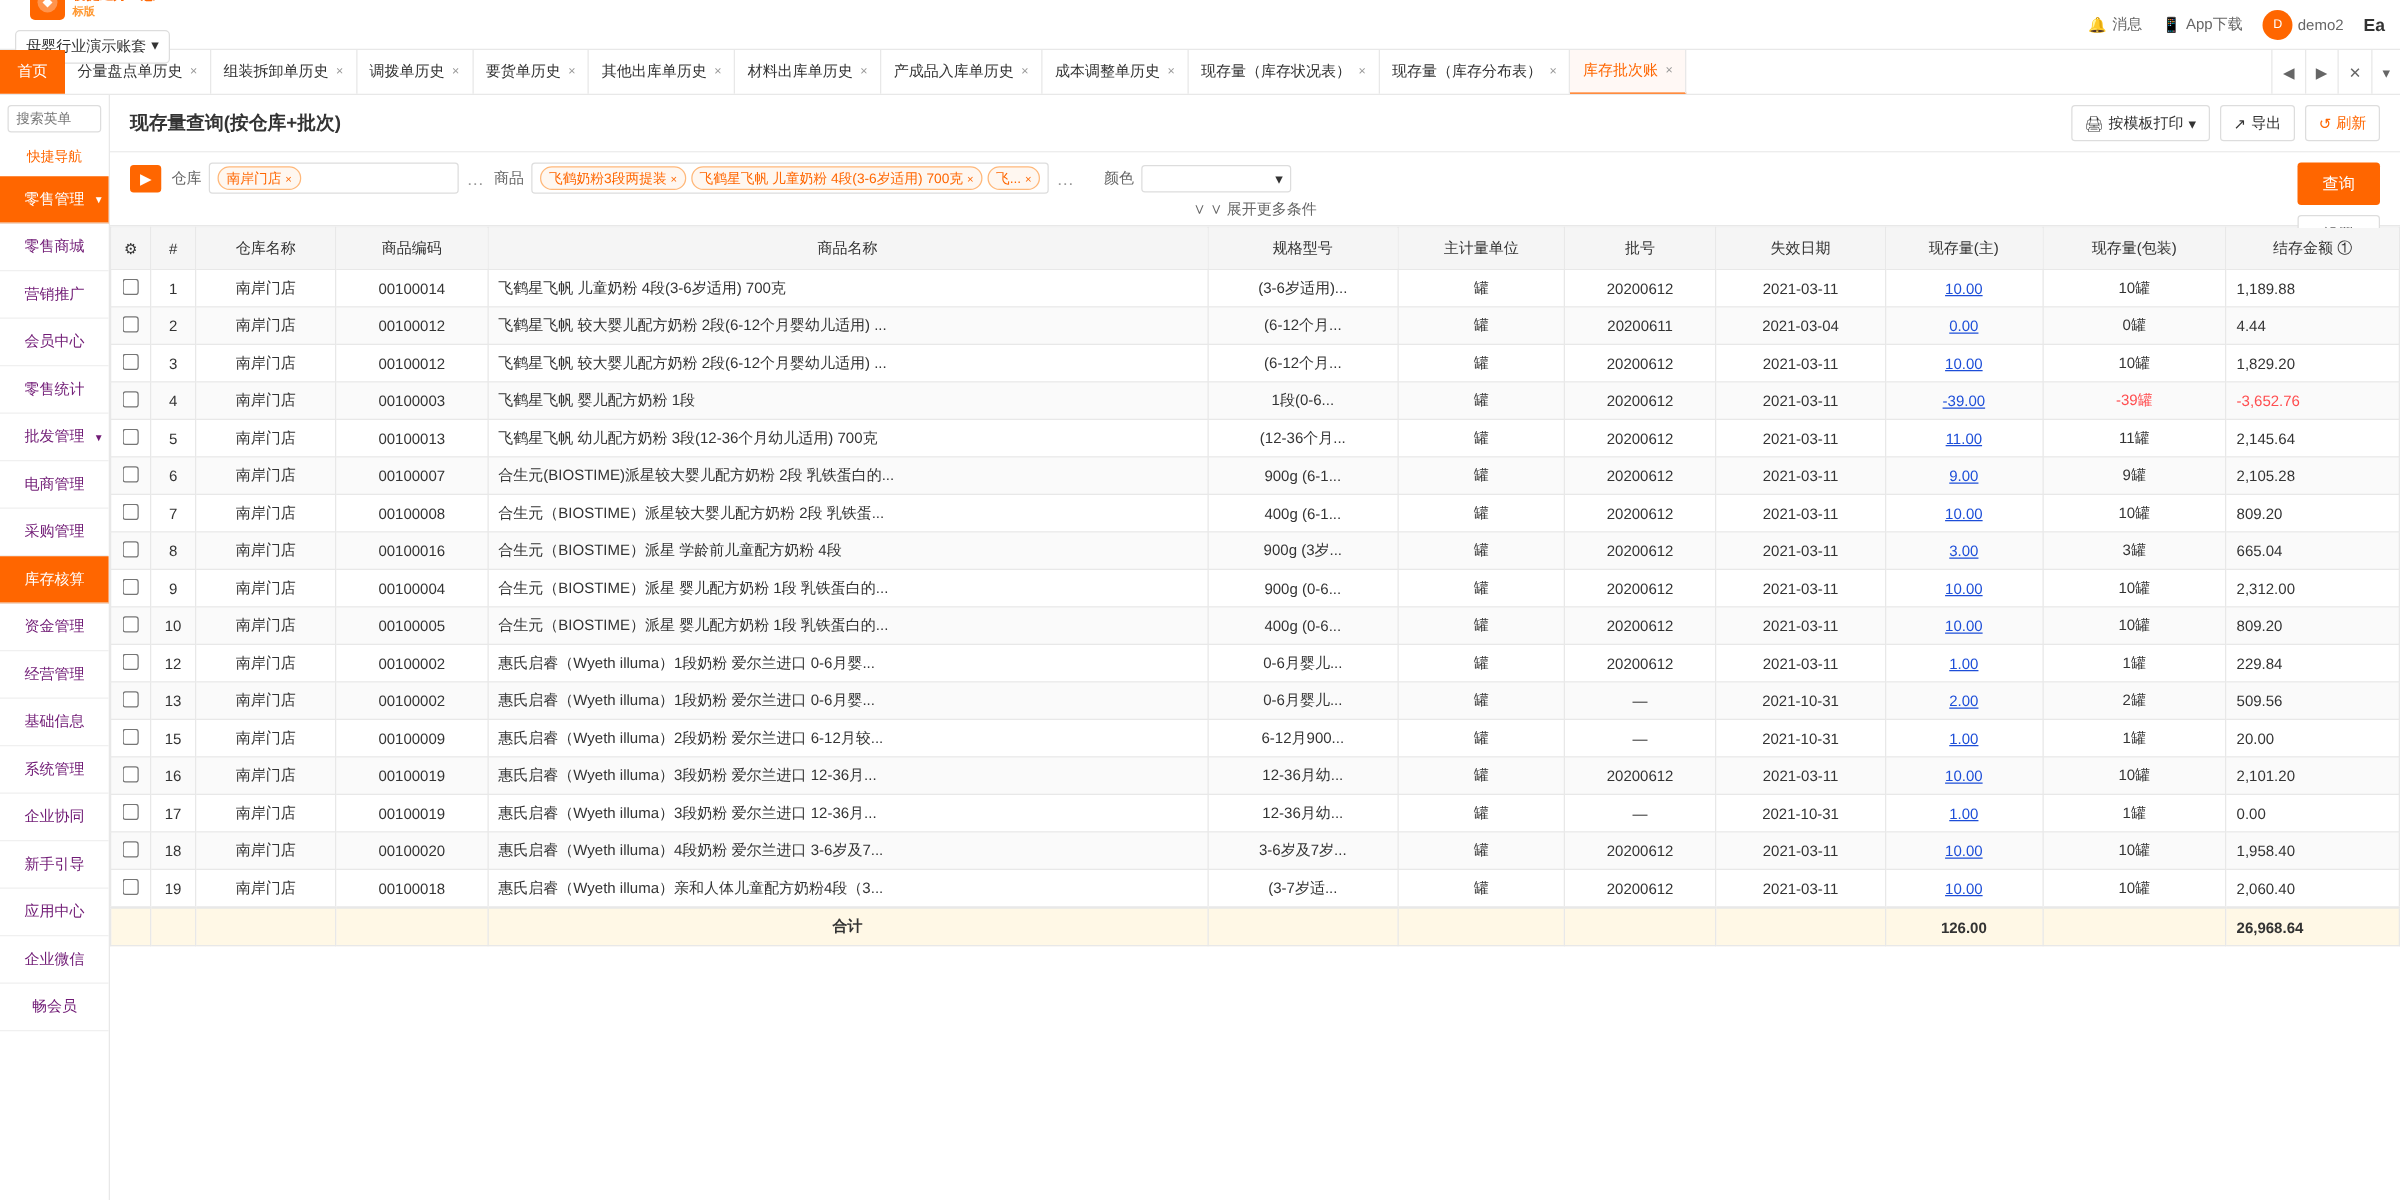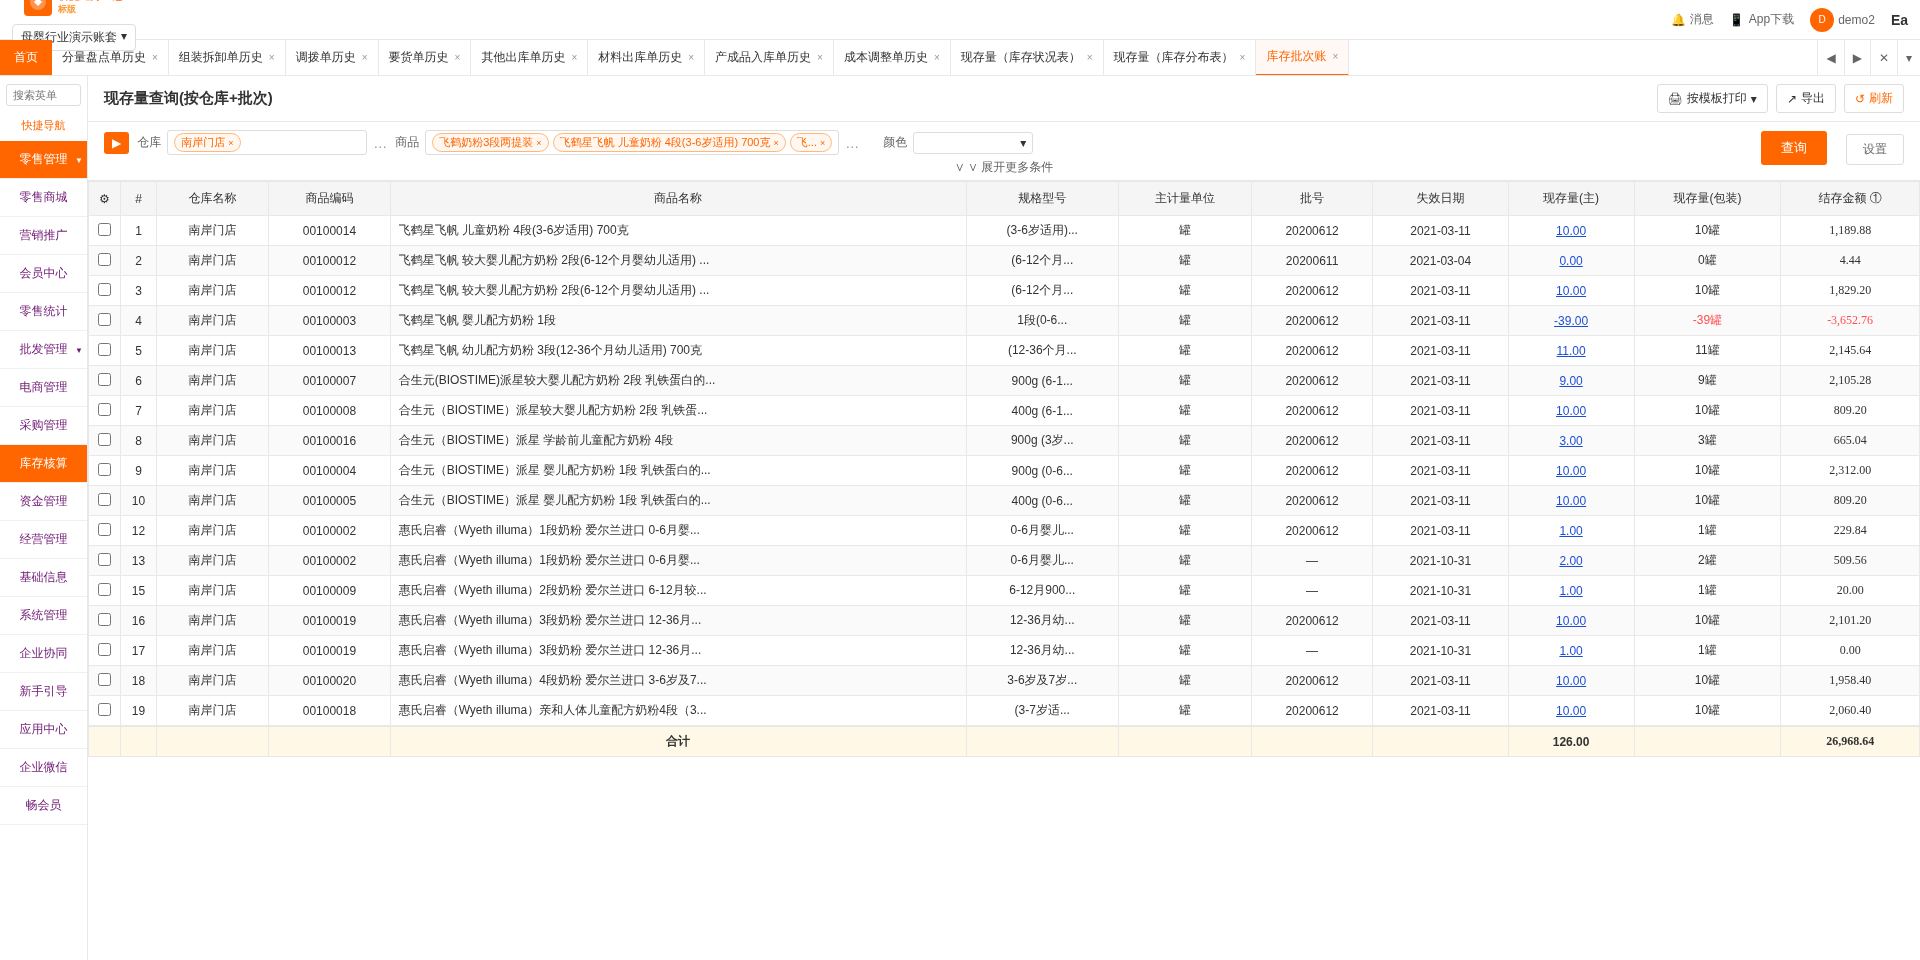--- a/index.html
+++ b/index.html
@@ -73,21 +73,21 @@
     table { width: 100%; border-collapse: collapse; font-size: 12px; }
     thead tr { background: #f5f5f5; }
     thead th {
       padding: 8px 8px; border: 1px solid #e8e8e8; text-align: center;
       font-weight: normal; color: #333; white-space: nowrap; position: sticky; top: 0; background: #f5f5f5; z-index: 1;
     }
     tbody tr { background: #fff; }
     tbody tr:nth-child(even) { background: #fafafa; }
     tbody td { padding: 6px 8px; border: 1px solid #e8e8e8; text-align: center; white-space: nowrap; }
     tbody td.text-left { text-align: left; }
-    tbody td.text-right { text-align: center; font-family: Liberation Serif, serif; }
+    tbody td.text-right { text-align: left; }
     .link-blue { color: #1d4ed8; text-decoration: underline; cursor: pointer; }
     .text-red { color: #ff4d4f; }
     .total-row { background: #fff8e6 !important; font-weight: bold; }
     .total-row td { border-top: 2px solid #e8e8e8; }
 
     
     .btn-query {
       background: #ff6600; color: white; border: none; padding: 8px 20px;
       border-radius: 3px; cursor: pointer; font-size: 13px; white-space: nowrap;
     }
@@ -95,21 +95,21 @@
       background: white; color: #666; border: 1px solid #ddd; padding: 6px 16px;
       border-radius: 3px; cursor: pointer; font-size: 12px; white-space: nowrap; margin-top: 4px;
     }
 
     
     .filter-section {
       background: #fff; padding: 8px 16px 4px; border-bottom: 1px solid #e8e8e8;
       position: relative;
     }
     .filter-row { display: flex; align-items: center; gap: 8px; flex-wrap: wrap; padding-right: 100px; }
-    .filter-actions { position: absolute; right: 16px; top: 8px; display: flex; flex-direction: row; gap: 19px; align-items: flex-end; }
+    .filter-actions { position: absolute; right: 16px; top: 8px; display: flex; flex-direction: column; gap: 4px; }
 
     
     .tag-input-area {
       display: flex; align-items: center; flex-wrap: wrap; gap: 4px;
       border: 1px solid #ddd; border-radius: 3px; padding: 2px 6px; min-width: 200px; background: #fff; cursor: text;
     }
     .tag-item {
       display: inline-flex; align-items: center; background: #fff7f0;
       border: 1px solid #ffb87a; border-radius: 10px; padding: 1px 6px; font-size: 11px; color: #ff6600; gap: 3px;
     }

